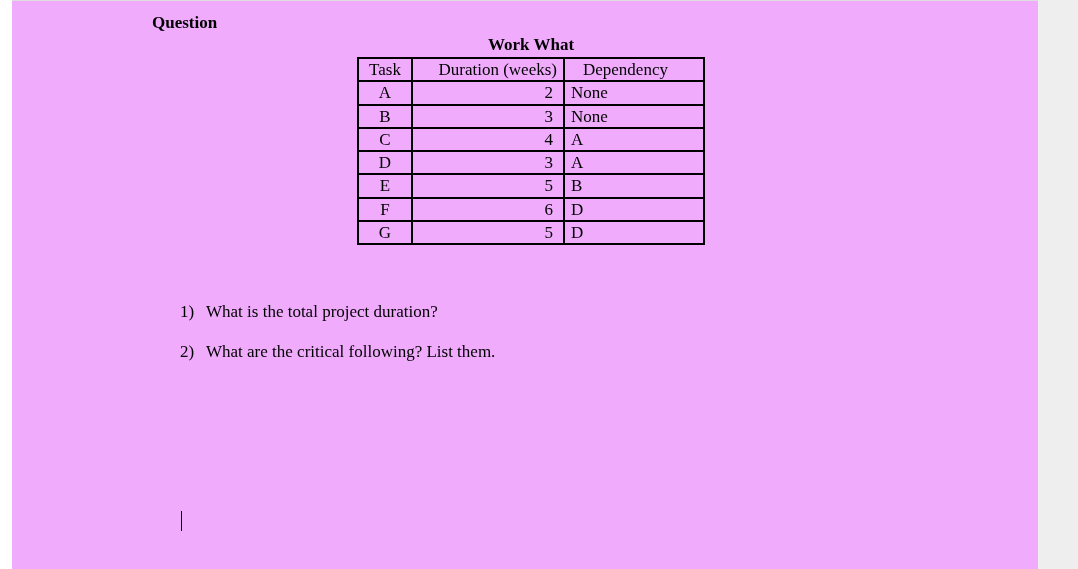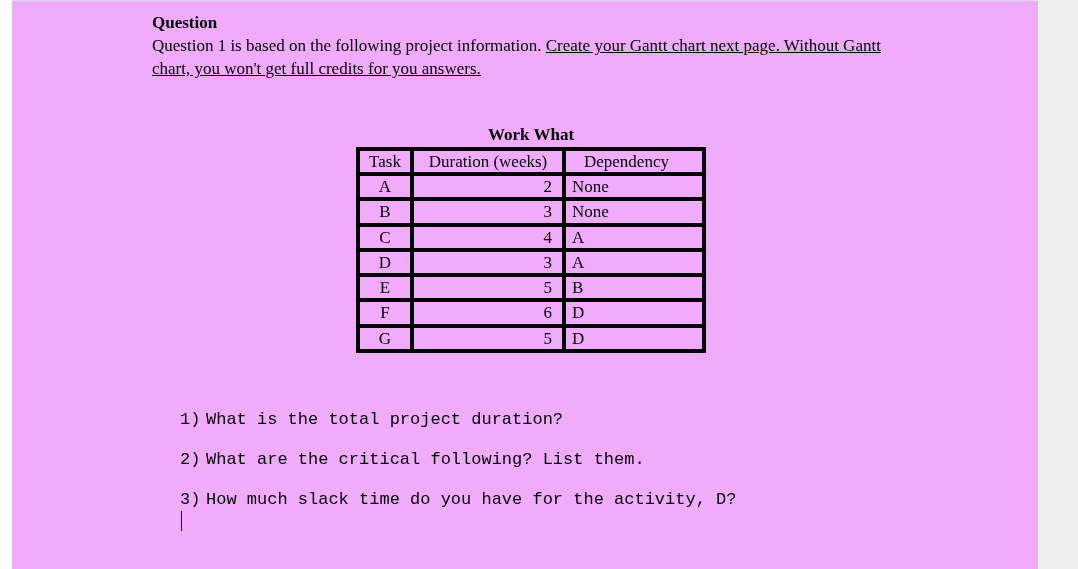--- a/index.html
+++ b/index.html
@@ -48,39 +48,38 @@
   }
   .table-wrap {
     display: flex;
     justify-content: center;
     margin-bottom: 56px;
   }
   table {
     border-collapse: collapse;
   }
   th, td {
-    border: 4px solid #000000;
+    border: 2px solid #000000;
     padding: 0px 6px;
     font-weight: normal;
     line-height: 1.25;
     height: 22px;
   }
   .col-task { width: 54px; text-align: center; }
   .col-dur  { width: 152px; text-align: right; padding-right: 10px; }
   .col-dep  { width: 140px; text-align: left; padding-right: 10px; }
-  th.col-dur { text-align: center; padding-right: 6px; }
+  th.col-dur { padding-right: 6px; }
   th.col-dep { text-align: left; padding-left: 18px; padding-right: 6px; }
   .qlist {
     list-style: none;
     padding-left: 28px;
   }
   .qlist li {
     margin-bottom: 18px;
     line-height: 1.3;
-    font-family: Liberation Mono, monospace;
   }
   .qlist li .num {
     display: inline-block;
     width: 26px;
   }
   .cursor {
     position: absolute;
     left: 169px;
     top: 510px;
     width: 1px;
@@ -88,23 +87,20 @@
     background: #000;
   }
 </style>
 </head>
 <body>
 
 <div class="page-area">
 
   <div class="heading">Question</div>
 
-  <div class="intro">
-    <span>Question 1 is based on the following project information. </span><span class="u">Create your Gantt chart next page. Without Gantt chart, you won't get full credits for you answers.</span>
-  </div>
 
   <div class="table-title">Work What</div>
 
   <div class="table-wrap">
     <table>
       <thead>
         <tr>
           <th class="col-task">Task</th>
           <th class="col-dur">Duration (weeks)</th>
           <th class="col-dep">Dependency</th>
@@ -150,21 +146,18 @@
     </table>
   </div>
 
   <ol class="qlist">
     <li>
       <span class="num">1)</span><span>What is the total project duration?</span>
     </li>
     <li>
       <span class="num">2)</span><span>What are the critical following? List them.</span>
     </li>
-    <li>
-      <span class="num">3)</span><span>How much slack time do you have for the activity, D?</span>
-    </li>
   </ol>
 
   <div class="cursor"></div>
 </div>
 
 <div class="sidebar-gutter"></div>
 
 </body></html>

